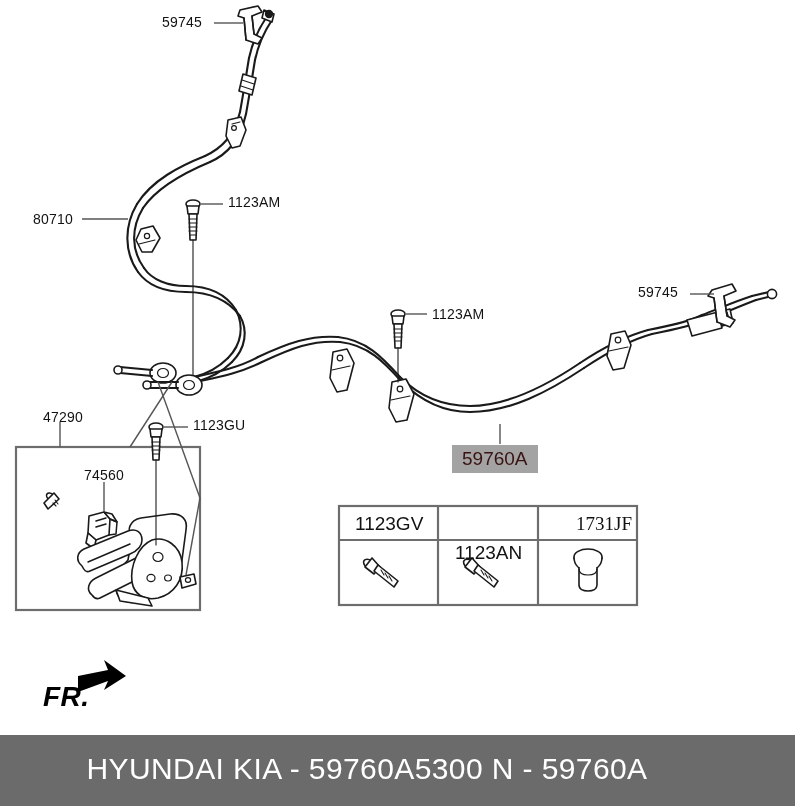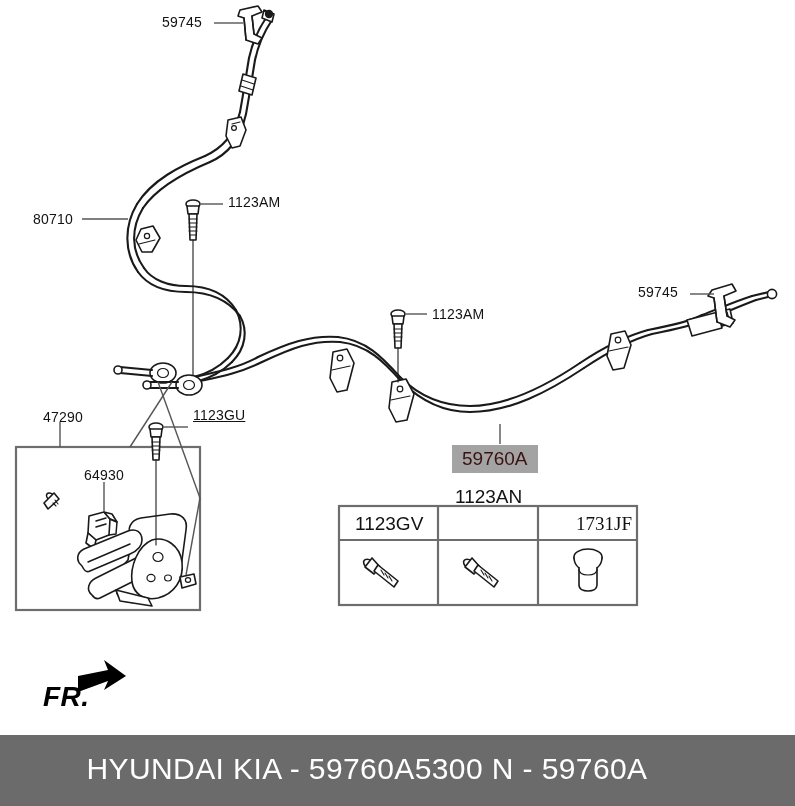--- a/index.html
+++ b/index.html
@@ -258,26 +258,26 @@
 <div class="lbl" style="left:33px;top:212px;">80710</div>
 
 <div class="lbl" style="left:228px;top:195px;">1123AM</div>
 
 <div class="lbl" style="left:432px;top:307px;">1123AM</div>
 
 <div class="lbl" style="left:638px;top:285px;">59745</div>
 
 <div class="lbl" style="left:43px;top:410px;">47290</div>
 
-<div class="lbl" style="left:193px;top:408px;text-decoration:underline;">1123GU</div>
-
-<div class="lbl" style="left:84px;top:468px;">64930</div>
+<div class="lbl" style="left:193px;top:418px;">1123GU</div>
+
+<div class="lbl" style="left:84px;top:468px;">74560</div>
 
 <div class="lbl-hl" style="left:452px;top:445px;">59760A</div>
 
 <div class="tbl-hdr" style="left:355px;top:514px;">1123GV</div>
-<div class="tbl-hdr" style="left:455px;top:487px;">1123AN</div>
+<div class="tbl-hdr" style="left:455px;top:543px;">1123AN</div>
 <div class="tbl-hdr" style="left:576px;top:514px;font-family:Liberation Serif, serif;">1731JF</div>
 
 <div class="fr-lbl" style="left:43px;top:683px;">FR.</div>
 
 <div id="footer"></div>
 <div id="footer-text">HYUNDAI  KIA - 59760A5300     N - 59760A</div>
 
 </body></html>

